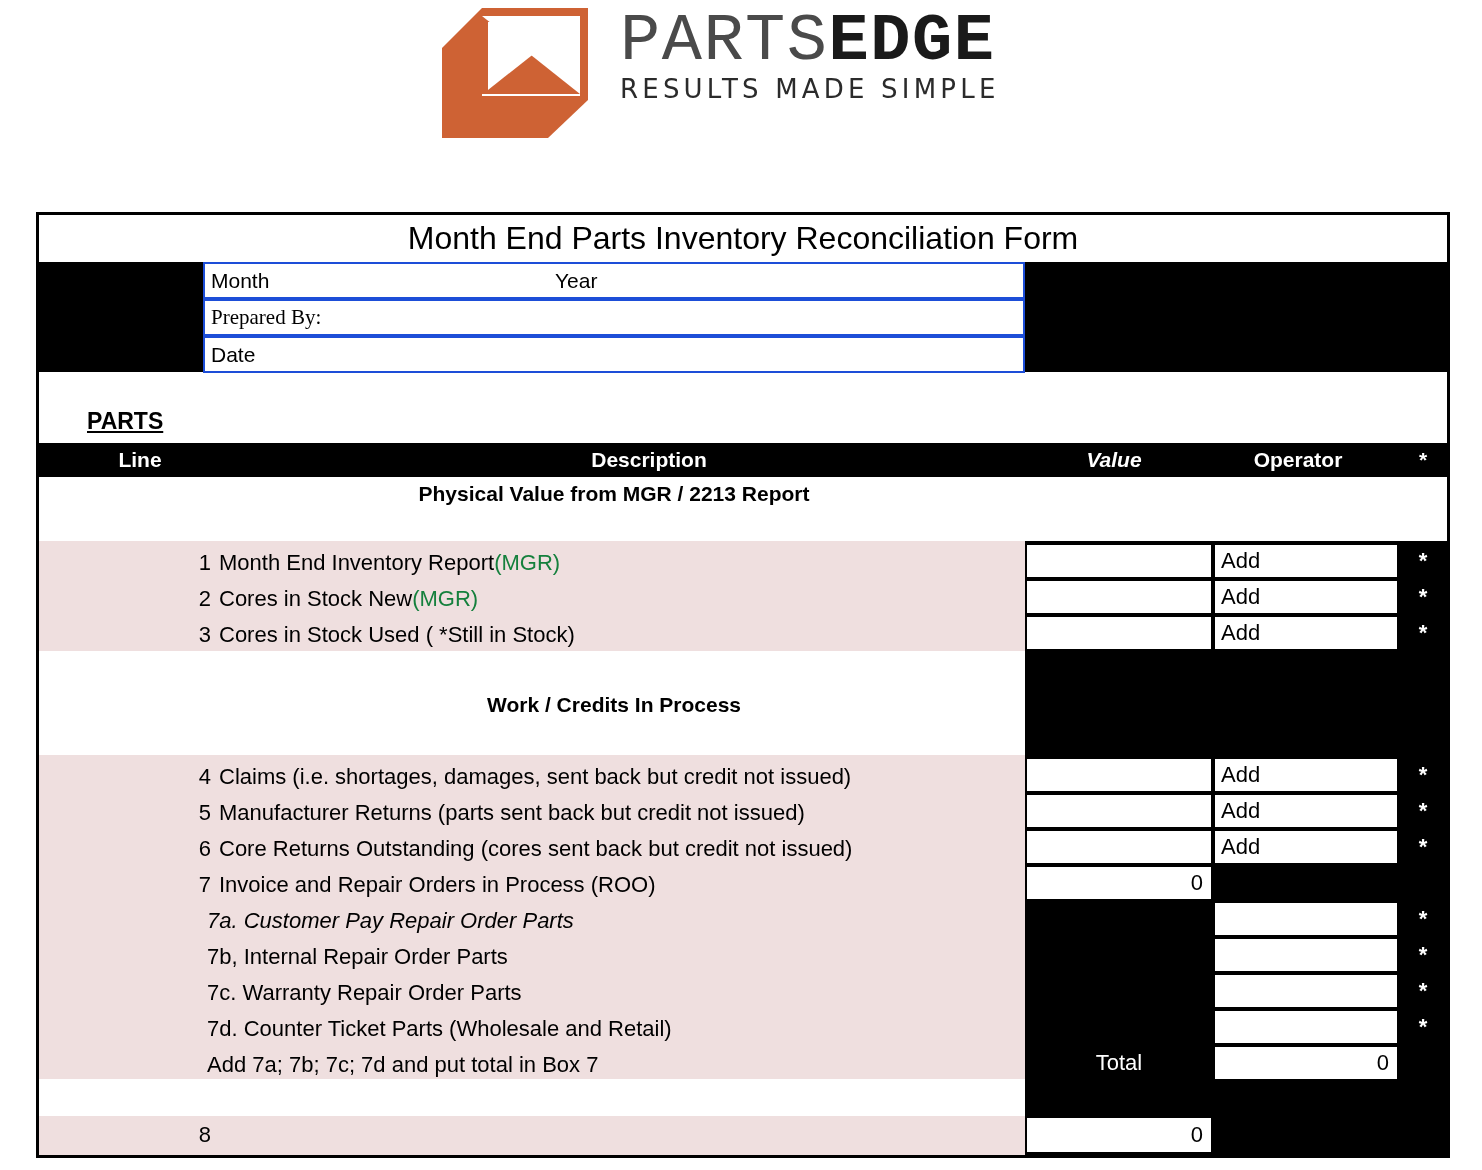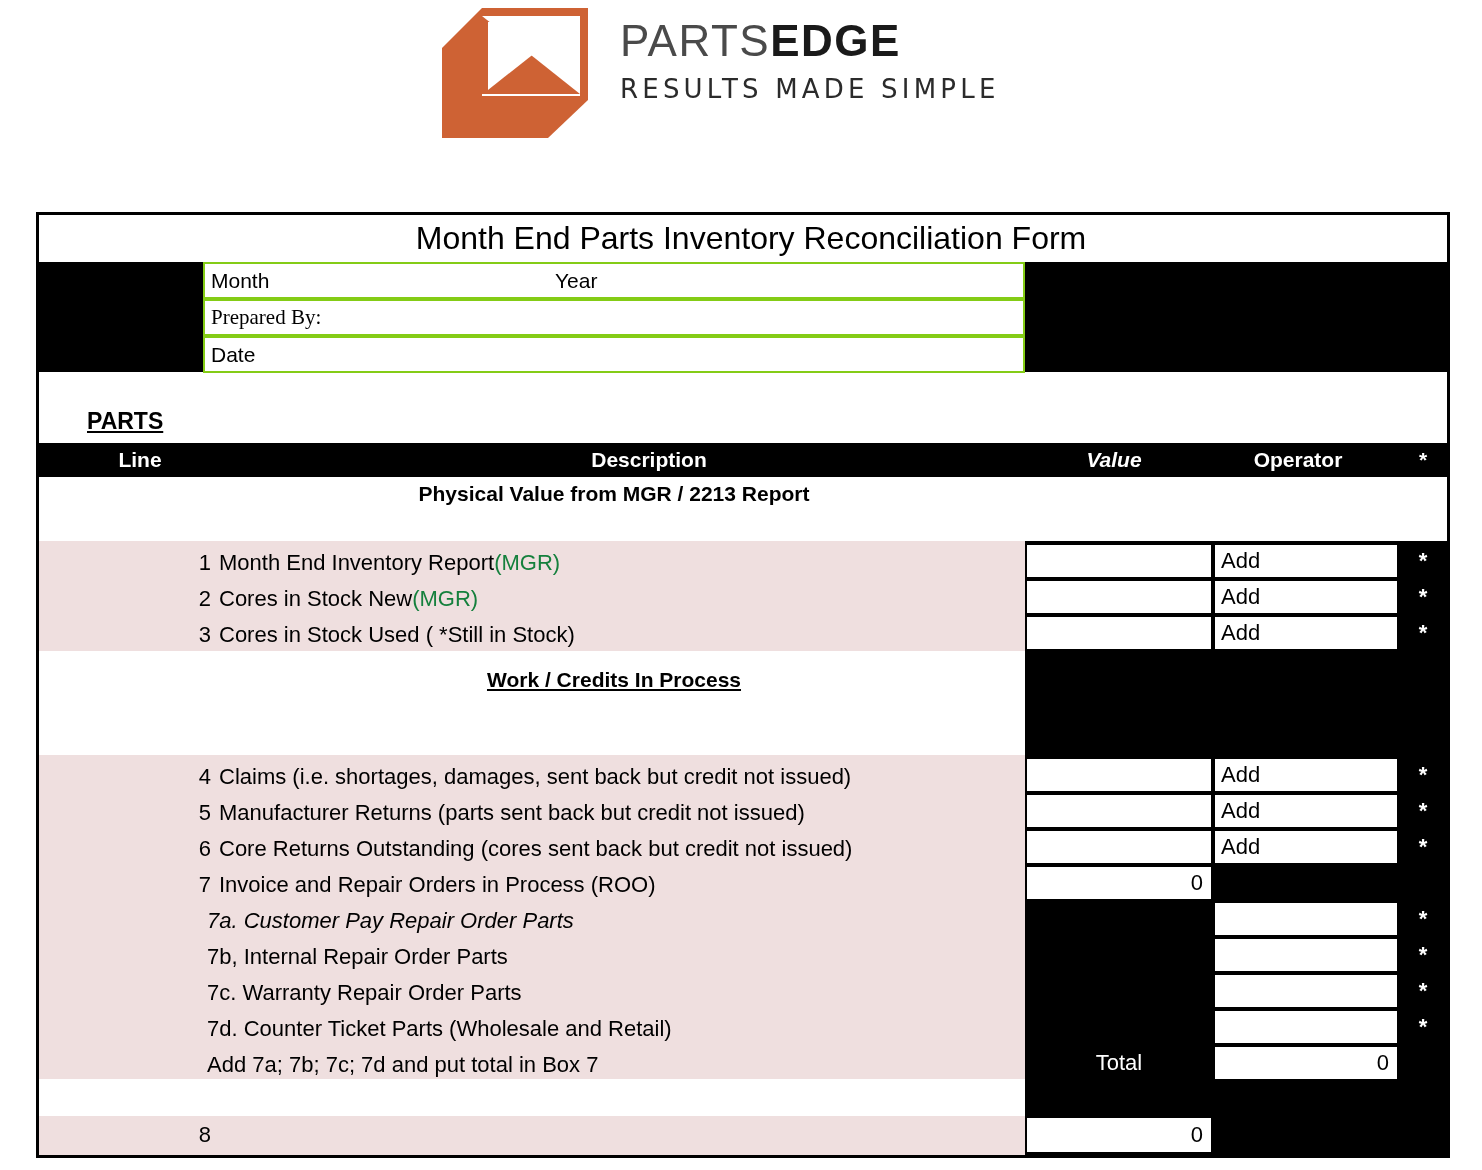--- a/index.html
+++ b/index.html
@@ -27,22 +27,22 @@
     left: 442px; top: 8px;
     width: 146px; height: 130px;
   }
   #logo-mark svg { display: block; }
   #logo-wordmark {
     position: absolute;
     left: 620px; top: 12px;
     width: 440px;
   }
   .wm-top {
-    font-family: Liberation Sans, sans-serif;
-    font-size: 44px;
+    font-family: Liberation Mono, monospace;
+    font-size: 67px;
     letter-spacing: 1.5px;
     line-height: 58px;
     white-space: nowrap;
   }
   .wm-light { font-weight: 300; color: #4a4a4a; }
   .wm-bold  { font-weight: 700; color: #1a1a1a; }
   .wm-sub {
     font-family: "DejaVu Sans", sans-serif;
     font-size: 26px;
     font-weight: 400;
@@ -60,26 +60,26 @@
     width: 1414px; height: 946px;
     border: 3px solid #000000;
     box-sizing: border-box;
     background: #ffffff;
   }
   .abs { position: absolute; box-sizing: border-box; }
   .blk { background: #000000; }
   .pink { background: #efdfdf; }
   .whitebox {
     background: #ffffff;
-    border: 2px solid #84cc16;
+    border: 2px solid #1d4ed8;
   }
 
   
   #form-title {
-    left: 8px; top: 0; width: 1408px; height: 47px;
+    left: 0; top: 0; width: 1408px; height: 47px;
     display: flex; align-items: center; justify-content: center;
     font-size: 32px; font-weight: 400; color: #000;
     letter-spacing: 0px;
   }
 
   
   .hdr-label {
     font-size: 21px;
     display: flex; align-items: center;
     padding-left: 6px;
@@ -237,21 +237,21 @@
   <div class="desc-row" style="left:150px; top:402px; width:830px;">
     <span class="row-num">3</span>
       <span>Cores in Stock Used ( *Still in Stock)</span>
   </div>
   <div class="cell num" style="left:986px; top:400px; width:188px; height:36px;"></div>
   <div class="cell txt" style="left:1174px;top:400px; width:186px; height:36px;">Add</div>
   <div class="star" style="left:1360px;top:400px; width:48px;  height:36px;">*</div>
 
   <div class="abs blk" style="left:986px; top:436px; width:422px; height:104px;"></div>
 
-  <div class="abs section-head" style="left:150px; top:448px; width:850px; height:34px;text-decoration:underline;">Work / Credits In Process</div>
+  <div class="abs section-head" style="left:150px; top:473px; width:850px; height:34px;">Work / Credits In Process</div>
 
   <div class="abs pink" style="left:0; top:540px; width:986px; height:324px;"></div>
   <div class="abs blk" style="left:986px; top:540px; width:422px; height:324px;"></div>
 
   <div class="desc-row" style="left:150px; top:544px; width:840px;">
     <span class="row-num">4</span>
       <span>Claims (i.e. shortages, damages, sent back but credit not issued)</span>
   </div>
   <div class="cell num" style="left:986px; top:542px; width:188px; height:36px;"></div>
   <div class="cell txt" style="left:1174px;top:542px; width:186px; height:36px;">Add</div>

